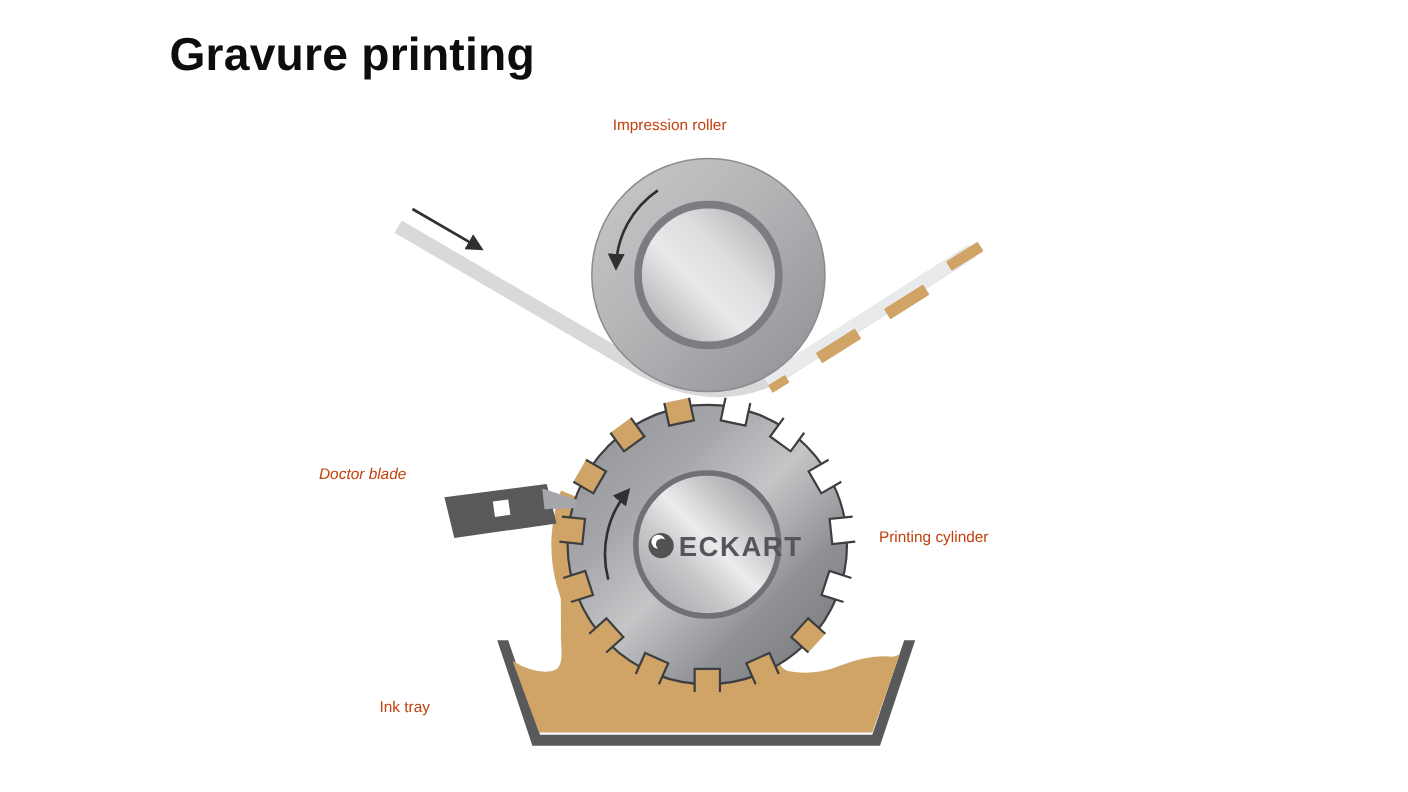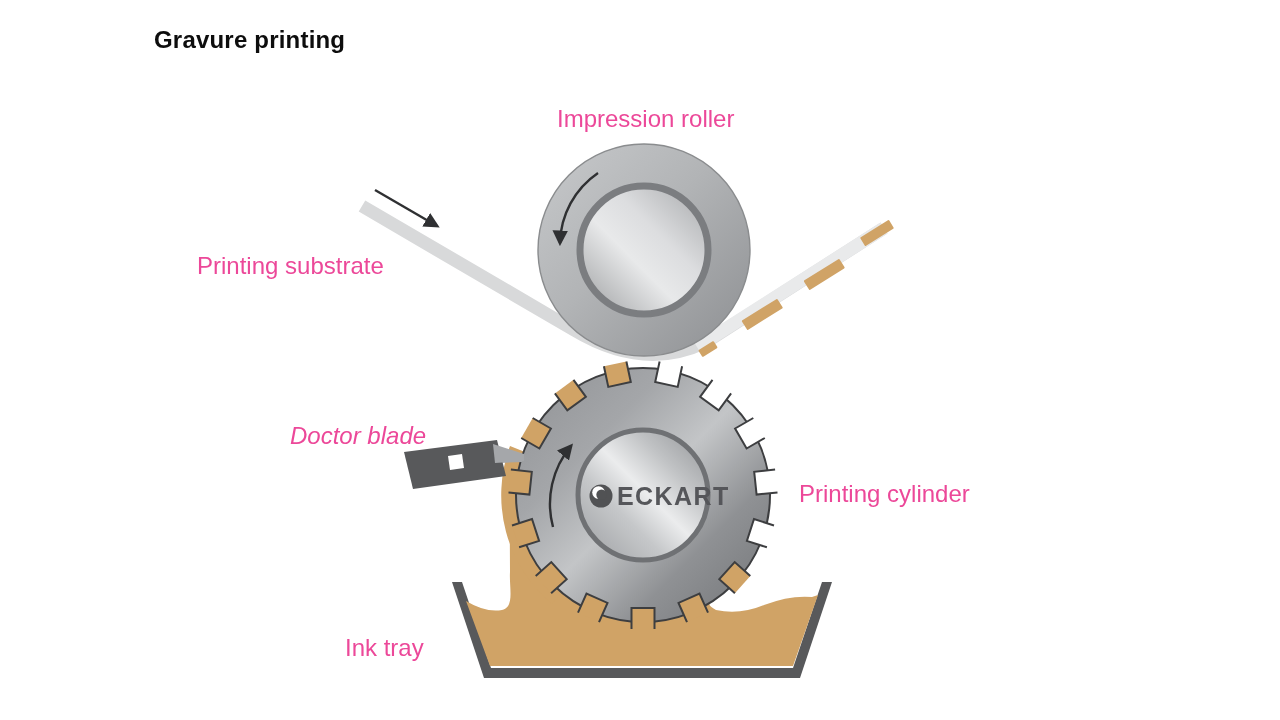--- a/index.html
+++ b/index.html
@@ -2,24 +2,24 @@
 <html><head>
 <meta charset="utf-8">
 <style>
   html,body{margin:0;padding:0;background:#ffffff;}
   .stage{
     position:relative;width:1280px;height:720px;background:#ffffff;
     font-family:"Liberation Sans", sans-serif;overflow:hidden;
   }
   .page-title{
     position:absolute;left:154px;top:26px;
-    font-size:24px;font-weight:bold;color:#0d0d0d;letter-spacing:.2px;
+    font-size:42px;font-weight:bold;color:#0d0d0d;letter-spacing:.2px;
   }
   .diagram-label{
-    position:absolute;font-size:24px;color:#ec4899;white-space:nowrap;
+    position:absolute;font-size:14px;color:#c2410c;white-space:nowrap;
   }
   .lbl-impression{left:557px;top:105px;}
   .lbl-substrate{left:197px;top:252px;}
   .lbl-doctor{left:290px;top:422px;font-style:italic;}
   .lbl-cylinder{left:799px;top:480px;}
   .lbl-inktray{left:345px;top:634px;}
   svg{position:absolute;left:0;top:0;}
 </style>
 </head>
 <body>
@@ -126,17 +126,16 @@
     <g>
       <path d="M 462 452 L 523 454 L 522 462 L 464 464 Z" fill="#a5a7aa"></path>
       <path d="M 404 452 L 497 440 L 506 476 L 413 489 Z" fill="#58595b"></path>
       <path d="M 493 444 L 524 454 L 524 461 L 495 463 Z" fill="#a5a7aa"></path>
       <path d="M 448 456 L 462 454 L 464 468 L 450 470 Z" fill="#ffffff"></path>
     </g>
   </svg>
 
   <div class="page-title">Gravure printing</div>
   <div class="diagram-label lbl-impression">Impression roller</div>
-  <div class="diagram-label lbl-substrate">Printing substrate</div>
   <div class="diagram-label lbl-doctor">Doctor blade</div>
   <div class="diagram-label lbl-cylinder">Printing cylinder</div>
   <div class="diagram-label lbl-inktray">Ink tray</div>
 </div>
 
 </body></html>

